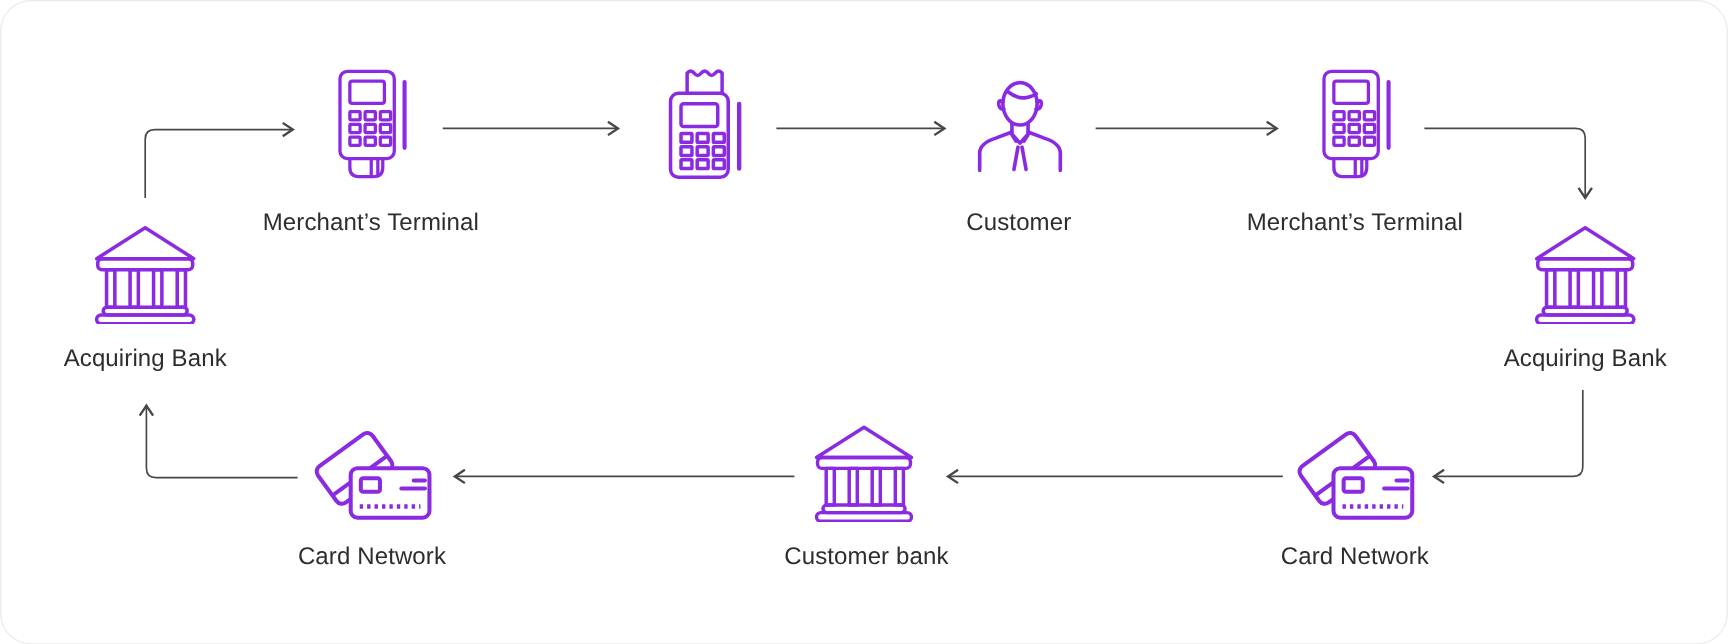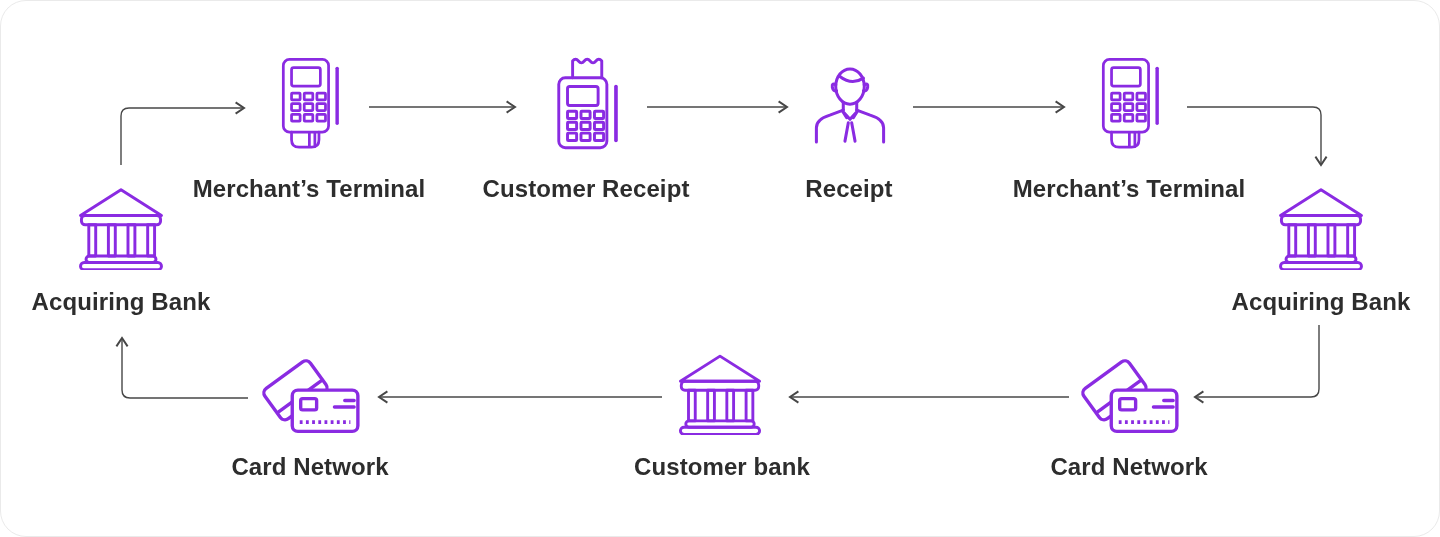--- a/index.html
+++ b/index.html
@@ -22,22 +22,22 @@
   }
   .arrows{position:absolute;left:0;top:0;width:1440px;height:537px;pointer-events:none;}
   .arrows path{stroke:var(--arrow);stroke-width:1.4;fill:none;}
   .node-icon{position:absolute;color:var(--accent);}
   .node-icon svg{display:block;width:100%;height:100%;}
   .node-icon svg *{stroke:var(--accent);fill:none;}
   .node-label{
     position:absolute;
     transform:translateX(-50%);
     white-space:nowrap;
-    font-size:24px;
-    font-weight:700;
+    font-size:20px;
+    font-weight:400;
     color:var(--text);
     letter-spacing:.1px;
   }
 </style>
 </head>
 <body>
 
 <div class="canvas">
 
   <svg class="arrows" viewBox="0 0 1440 537">
@@ -101,34 +101,33 @@
         <rect x="63" y="80" width="12.5" height="10" rx="1"></rect>
       <rect x="26" y="95" width="12.5" height="10" rx="1"></rect>
         <rect x="44.5" y="95" width="12.5" height="10" rx="1"></rect>
         <rect x="63" y="95" width="12.5" height="10" rx="1"></rect>
       <rect x="26" y="110" width="12.5" height="10" rx="1"></rect>
         <rect x="44.5" y="110" width="12.5" height="10" rx="1"></rect>
         <rect x="63" y="110" width="12.5" height="10" rx="1"></rect>
       <path d="M92.5,46 V120" stroke-width="5"></path>
     </svg>
   </div>
-  <div class="node-label" style="left:585px;top:174px">Customer Receipt</div>
 
   <div class="node-icon" style="left:807px;top:55px;width:84px;height:93px">
     <svg viewBox="0 0 100 100" stroke-width="3.6" stroke-linejoin="round" stroke-linecap="round">
       <path d="M33,31 a17,21 0 1 1 34,0 a17,21 0 1 1 -34,0"></path>
       <path d="M38,19 Q52,30 66,21"></path>
       <path d="M33,29 q-5,-3 -4,3 q1,5 5,4 M67,29 q5,-3 4,3 q-1,5 -5,4"></path>
       <path d="M42,50 V59 M58,50 V59"></path>
       <path d="M42,59 L26,65 Q10,70 10,80 V97 M58,59 L74,65 Q90,70 90,80 V97"></path>
       <path d="M41,60 L50,70 L59,60 M41,60 l5,8 M59,60 l-5,8"></path>
       <path d="M48,74 L44,96 M52,74 L56,96"></path>
     </svg>
   </div>
-  <div class="node-label" style="left:848px;top:174px">Receipt</div>
+  <div class="node-label" style="left:848px;top:174px">Customer</div>
 
   <div class="node-icon" style="left:1092px;top:55px;width:70px;height:96px">
     <svg viewBox="0 0 100 140" stroke-width="4" stroke-linejoin="round" stroke-linecap="round">
       <rect x="14" y="5" width="66" height="106" rx="9"></rect>
       <rect x="26" y="17" width="42" height="27" rx="3"></rect>
       <rect x="26" y="54" width="12.5" height="10" rx="1"></rect>
         <rect x="44.5" y="54" width="12.5" height="10" rx="1"></rect>
         <rect x="63" y="54" width="12.5" height="10" rx="1"></rect>
       <rect x="26" y="69.5" width="12.5" height="10" rx="1"></rect>
         <rect x="44.5" y="69.5" width="12.5" height="10" rx="1"></rect>

